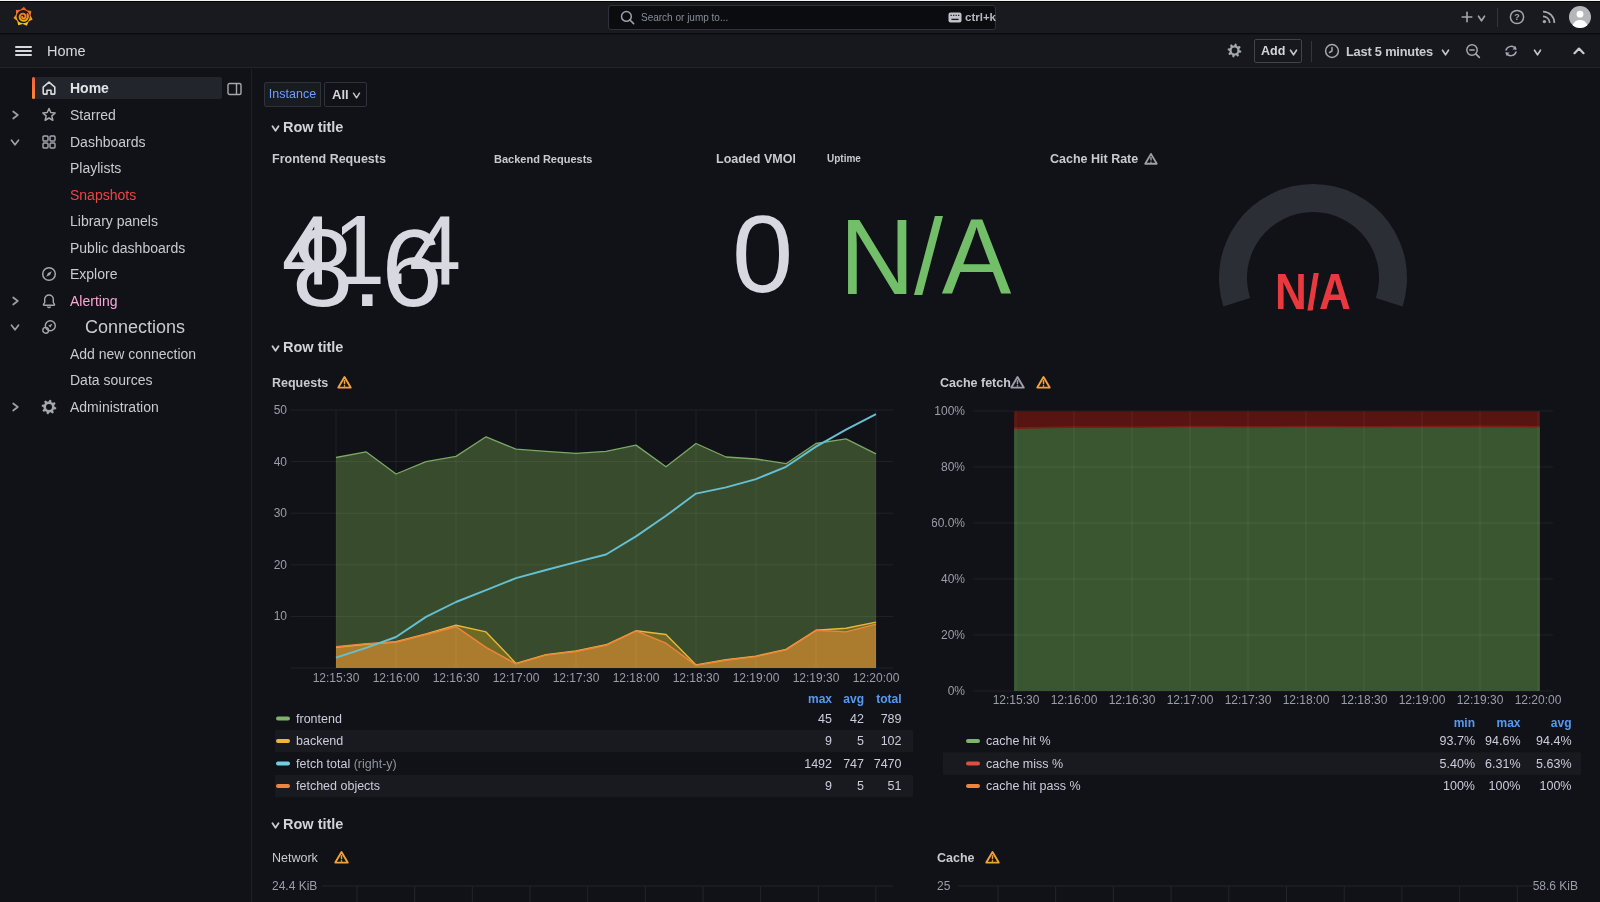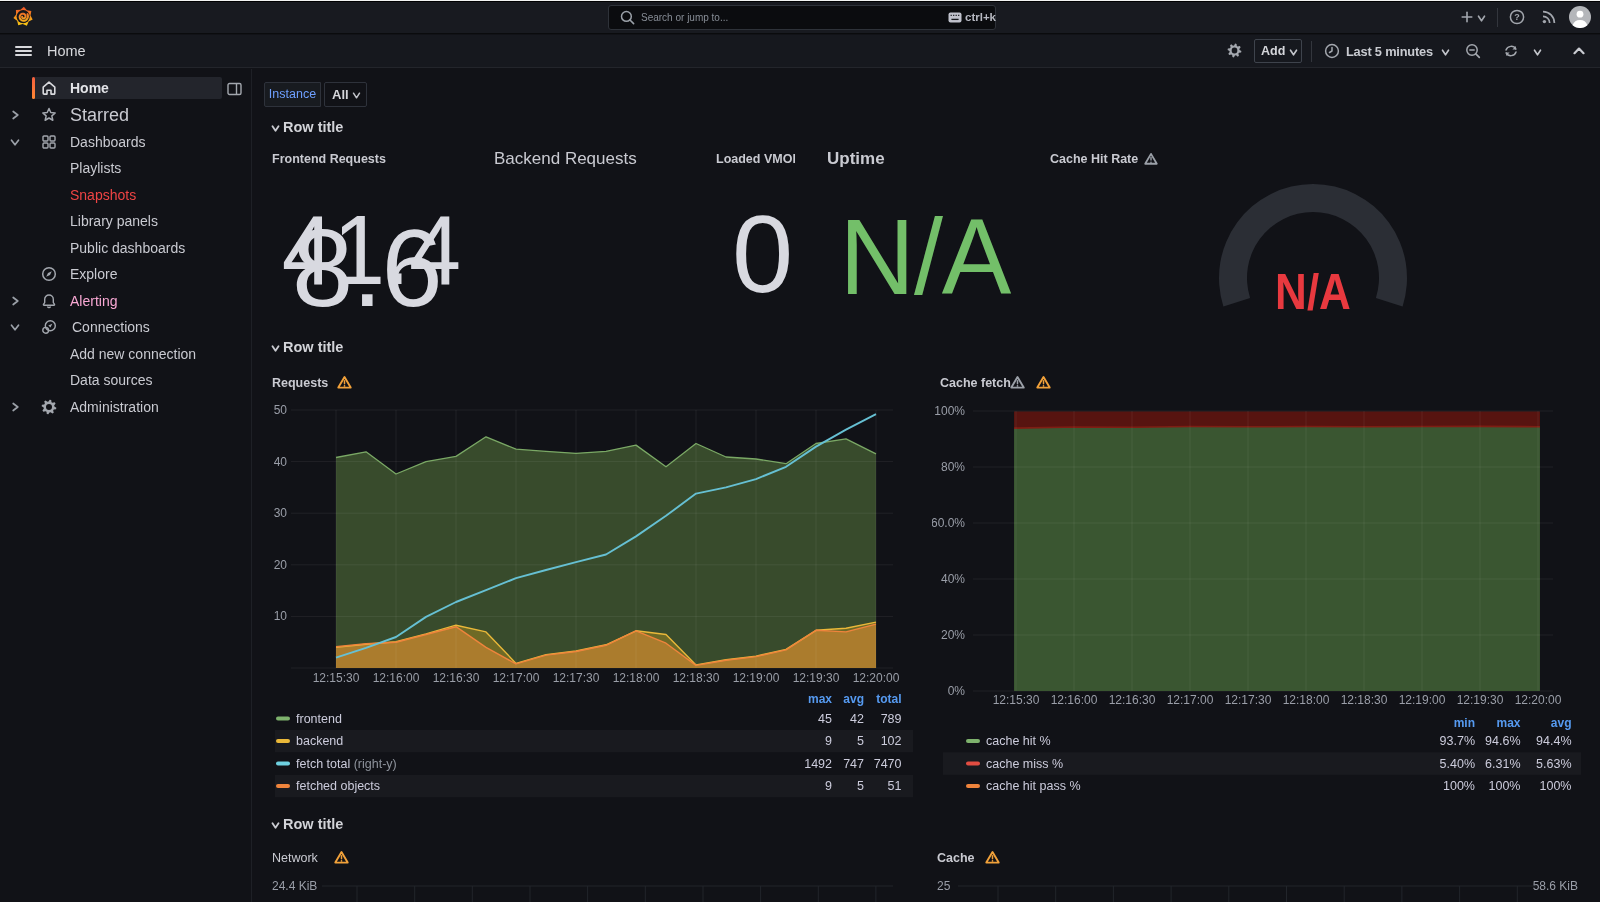--- a/index.html
+++ b/index.html
@@ -111,21 +111,21 @@
 <svg width="15" height="14" viewBox="0 0 15 14" style="position:absolute;left:227px;top:82px">
     <rect x="1" y="1.5" width="13" height="11" rx="1.5" fill="none" stroke="#a3a7ae" stroke-width="1.4"></rect>
     <line x1="9.5" y1="1.5" x2="9.5" y2="12.5" stroke="#a3a7ae" stroke-width="1.4"></line>
   </svg>
 <svg width="10" height="10" viewBox="0 0 10 10" style="position:absolute;left:10px;top:110px">
     <path d="M3.2 1.5 L7.8 5.0 L3.2 8.5" fill="none" stroke="#9ba0a8" stroke-width="1.7" stroke-linecap="round" stroke-linejoin="round"></path>
   </svg>
 <svg width="16" height="16" viewBox="0 0 16 16" style="position:absolute;left:41px;top:107px">
     <polygon points="8.00,1.50 9.76,5.57 14.18,5.99 10.85,8.93 11.82,13.26 8.00,11.00 4.18,13.26 5.15,8.93 1.82,5.99 6.24,5.57" fill="none" stroke="#a3a7ae" stroke-width="1.5" stroke-linejoin="round"></polygon>
   </svg>
-<div class="abs" style="left:70px;top:107px;height:16px;line-height:16px;font-size:18px;color:#c9cad1">Starred</div>
+<div class="abs" style="left:70px;top:107px;height:16px;line-height:16px;font-size:14px;color:#c9cad1">Starred</div>
 <svg width="10" height="10" viewBox="0 0 10 10" style="position:absolute;left:10px;top:136.5px">
     <path d="M1.5 3.2 L5.0 7.8 L8.5 3.2" fill="none" stroke="#9ba0a8" stroke-width="1.7" stroke-linecap="round" stroke-linejoin="round"></path>
   </svg>
 <svg width="16" height="16" viewBox="0 0 16 16" style="position:absolute;left:41px;top:133.5px">
     <rect x="2" y="2" width="5" height="5" rx="1" fill="none" stroke="#a3a7ae" stroke-width="1.4"></rect>
     <rect x="9" y="2" width="5" height="5" rx="1" fill="none" stroke="#a3a7ae" stroke-width="1.4"></rect>
     <rect x="2" y="9" width="5" height="5" rx="1" fill="none" stroke="#a3a7ae" stroke-width="1.4"></rect>
     <rect x="9" y="9" width="5" height="5" rx="1" fill="none" stroke="#a3a7ae" stroke-width="1.4"></rect>
   </svg>
 <div class="abs" style="left:70px;top:133.5px;height:16px;line-height:16px;font-size:14px;color:#c9cad1">Dashboards</div>
@@ -147,21 +147,21 @@
   </svg>
 <div class="abs" style="left:70px;top:292.5px;height:16px;line-height:16px;font-size:14px;color:#f9a8d4">Alerting</div>
 <svg width="10" height="10" viewBox="0 0 10 10" style="position:absolute;left:10px;top:322px">
     <path d="M1.5 3.2 L5.0 7.8 L8.5 3.2" fill="none" stroke="#9ba0a8" stroke-width="1.7" stroke-linecap="round" stroke-linejoin="round"></path>
   </svg>
 <svg width="16" height="16" viewBox="0 0 16 16" style="position:absolute;left:41px;top:319px">
     <circle cx="9.3" cy="6.7" r="5" fill="none" stroke="#a3a7ae" stroke-width="1.4"></circle>
     <circle cx="4.7" cy="11.3" r="2.9" fill="none" stroke="#a3a7ae" stroke-width="1.4"></circle>
     <path d="M11.3 4.7 L9.5 8.5 L7.3 6.5 Z" fill="#a3a7ae"></path>
   </svg>
-<div class="abs" style="left:72px;top:319px;height:16px;line-height:16px;font-size:14px;color:#c9cad1">Connections</div>
+<div class="abs" style="left:85px;top:319px;height:16px;line-height:16px;font-size:18px;color:#c9cad1">Connections</div>
 <div class="abs" style="left:70px;top:345.5px;height:16px;line-height:16px;font-size:14px;color:#c9cad1">Add new connection</div>
 <div class="abs" style="left:70px;top:372px;height:16px;line-height:16px;font-size:14px;color:#c9cad1">Data sources</div>
 <svg width="10" height="10" viewBox="0 0 10 10" style="position:absolute;left:10px;top:401.5px">
     <path d="M3.2 1.5 L7.8 5.0 L3.2 8.5" fill="none" stroke="#9ba0a8" stroke-width="1.7" stroke-linecap="round" stroke-linejoin="round"></path>
   </svg>
 <svg width="16" height="16" viewBox="0 0 16 16" style="position:absolute;left:41px;top:398.5px">
     <path d="M15.37 8.65 L15.06 10.22 L12.79 10.50 L12.14 11.47 L12.75 13.67 L11.42 14.56 L9.62 13.15 L8.48 13.38 L7.35 15.37 L5.78 15.06 L5.50 12.79 L4.53 12.14 L2.33 12.75 L1.44 11.42 L2.85 9.62 L2.62 8.48 L0.63 7.35 L0.94 5.78 L3.21 5.50 L3.86 4.53 L3.25 2.33 L4.58 1.44 L6.38 2.85 L7.52 2.62 L8.65 0.63 L10.22 0.94 L10.50 3.21 L11.47 3.86 L13.67 3.25 L14.56 4.58 L13.15 6.38 L13.38 7.52 Z M 11.00 8.00 A 3.0 3.0 0 1 0 5.00 8.00 A 3.0 3.0 0 1 0 11.00 8.00 Z" fill="#a3a7ae" fill-rule="evenodd"></path>
   </svg>
 <div class="abs" style="left:70px;top:398.5px;height:16px;line-height:16px;font-size:14px;color:#c9cad1">Administration</div>
 <div class="abs" style="left:264px;top:82px;width:57px;height:25px;background:#181b20;border:1px solid #2e323b;border-radius:2px 0 0 2px;"></div>
@@ -169,23 +169,23 @@
 <div class="abs" style="left:324px;top:82px;width:43px;height:25px;background:#111217;border:1px solid #2e323b;border-radius:2px"></div>
 <div class="abs" style="left:332px;top:82px;height:25px;line-height:25px;font-size:13px;font-weight:bold;color:#d5d6db">All</div>
 <svg width="9" height="9" viewBox="0 0 9 9" style="position:absolute;left:352px;top:90px">
     <path d="M1.5 3.2 L4.5 7.8 L7.5 3.2" fill="none" stroke="#c3c5cb" stroke-width="1.5" stroke-linecap="round" stroke-linejoin="round"></path>
   </svg>
 <svg width="9" height="9" viewBox="0 0 9 9" style="position:absolute;left:271px;top:123px">
     <path d="M1.5 3.2 L4.5 7.8 L7.5 3.2" fill="none" stroke="#c9cad0" stroke-width="1.8" stroke-linecap="round" stroke-linejoin="round"></path>
   </svg>
 <div class="abs" style="left:283px;top:119px;height:17px;line-height:17px;font-size:14.5px;font-weight:bold;color:#d2d3d8">Row title</div>
 <div class="abs" style="left:272px;top:151px;height:16px;line-height:16px;font-size:12.5px;font-weight:bold;color:#c9cad1;white-space:nowrap">Frontend Requests</div>
-<div class="abs" style="left:494px;top:151px;height:16px;line-height:16px;font-size:17px;font-weight:normal;color:#c9cad1;white-space:nowrap">Backend Requests</div>
+<div class="abs" style="left:494px;top:151px;height:16px;line-height:16px;font-size:11px;font-weight:bold;color:#c9cad1;white-space:nowrap">Backend Requests</div>
 <div class="abs" style="left:716px;top:151px;height:16px;line-height:16px;font-size:12.5px;font-weight:bold;color:#c9cad1;white-space:nowrap;width:79px;overflow:hidden">Loaded VMOI</div>
-<div class="abs" style="left:827px;top:151px;height:16px;line-height:16px;font-size:17px;font-weight:bold;color:#c9cad1;white-space:nowrap">Uptime</div>
+<div class="abs" style="left:827px;top:151px;height:16px;line-height:16px;font-size:10px;font-weight:bold;color:#c9cad1;white-space:nowrap">Uptime</div>
 <div class="abs" style="left:1050px;top:151px;height:16px;line-height:16px;font-size:12.5px;font-weight:bold;color:#c9cad1;white-space:nowrap">Cache Hit Rate</div>
 <svg width="14" height="14" viewBox="0 0 14 14" style="position:absolute;left:1144px;top:152px">
     <path d="M7.0 1.8666666666666667 L12.786666666666667 11.76 L1.2133333333333334 11.76 Z" fill="none" stroke="#9ba0a8" stroke-width="1.7733333333333332" stroke-linejoin="round"></path>
     <line x1="7.0" y1="5.413333333333333" x2="7.0" y2="8.12" stroke="#9ba0a8" stroke-width="1.4" stroke-linecap="round"></line>
     <circle cx="7.0" cy="10.173333333333334" r="0.7933333333333333" fill="#9ba0a8"></circle>
   </svg>
 <div class="abs" style="left:71px;top:178.98000000000002px;width:600px;height:142.1px;line-height:142.1px;font-size:98px;color:#D8D9E0;text-align:center;transform:scaleX(0.955);letter-spacing:-0.98px">41.4</div>
 <div class="abs" style="left:292px;top:188px;width:600px;height:159.5px;line-height:159.5px;font-size:110px;color:#D8D9E0;text-align:left;transform:scaleX(1.0);letter-spacing:-1.1px">8.6</div>
 <div class="abs" style="left:462px;top:174.1px;width:600px;height:159.5px;line-height:159.5px;font-size:110px;color:#D8D9E0;text-align:center;transform:scaleX(1.0);letter-spacing:-1.1px">0</div>
 <div class="abs" style="left:625px;top:179.82px;width:600px;height:155.15px;line-height:155.15px;font-size:107px;color:#73BF69;text-align:center;transform:scaleX(0.975);letter-spacing:-1.07px">N/A</div>

